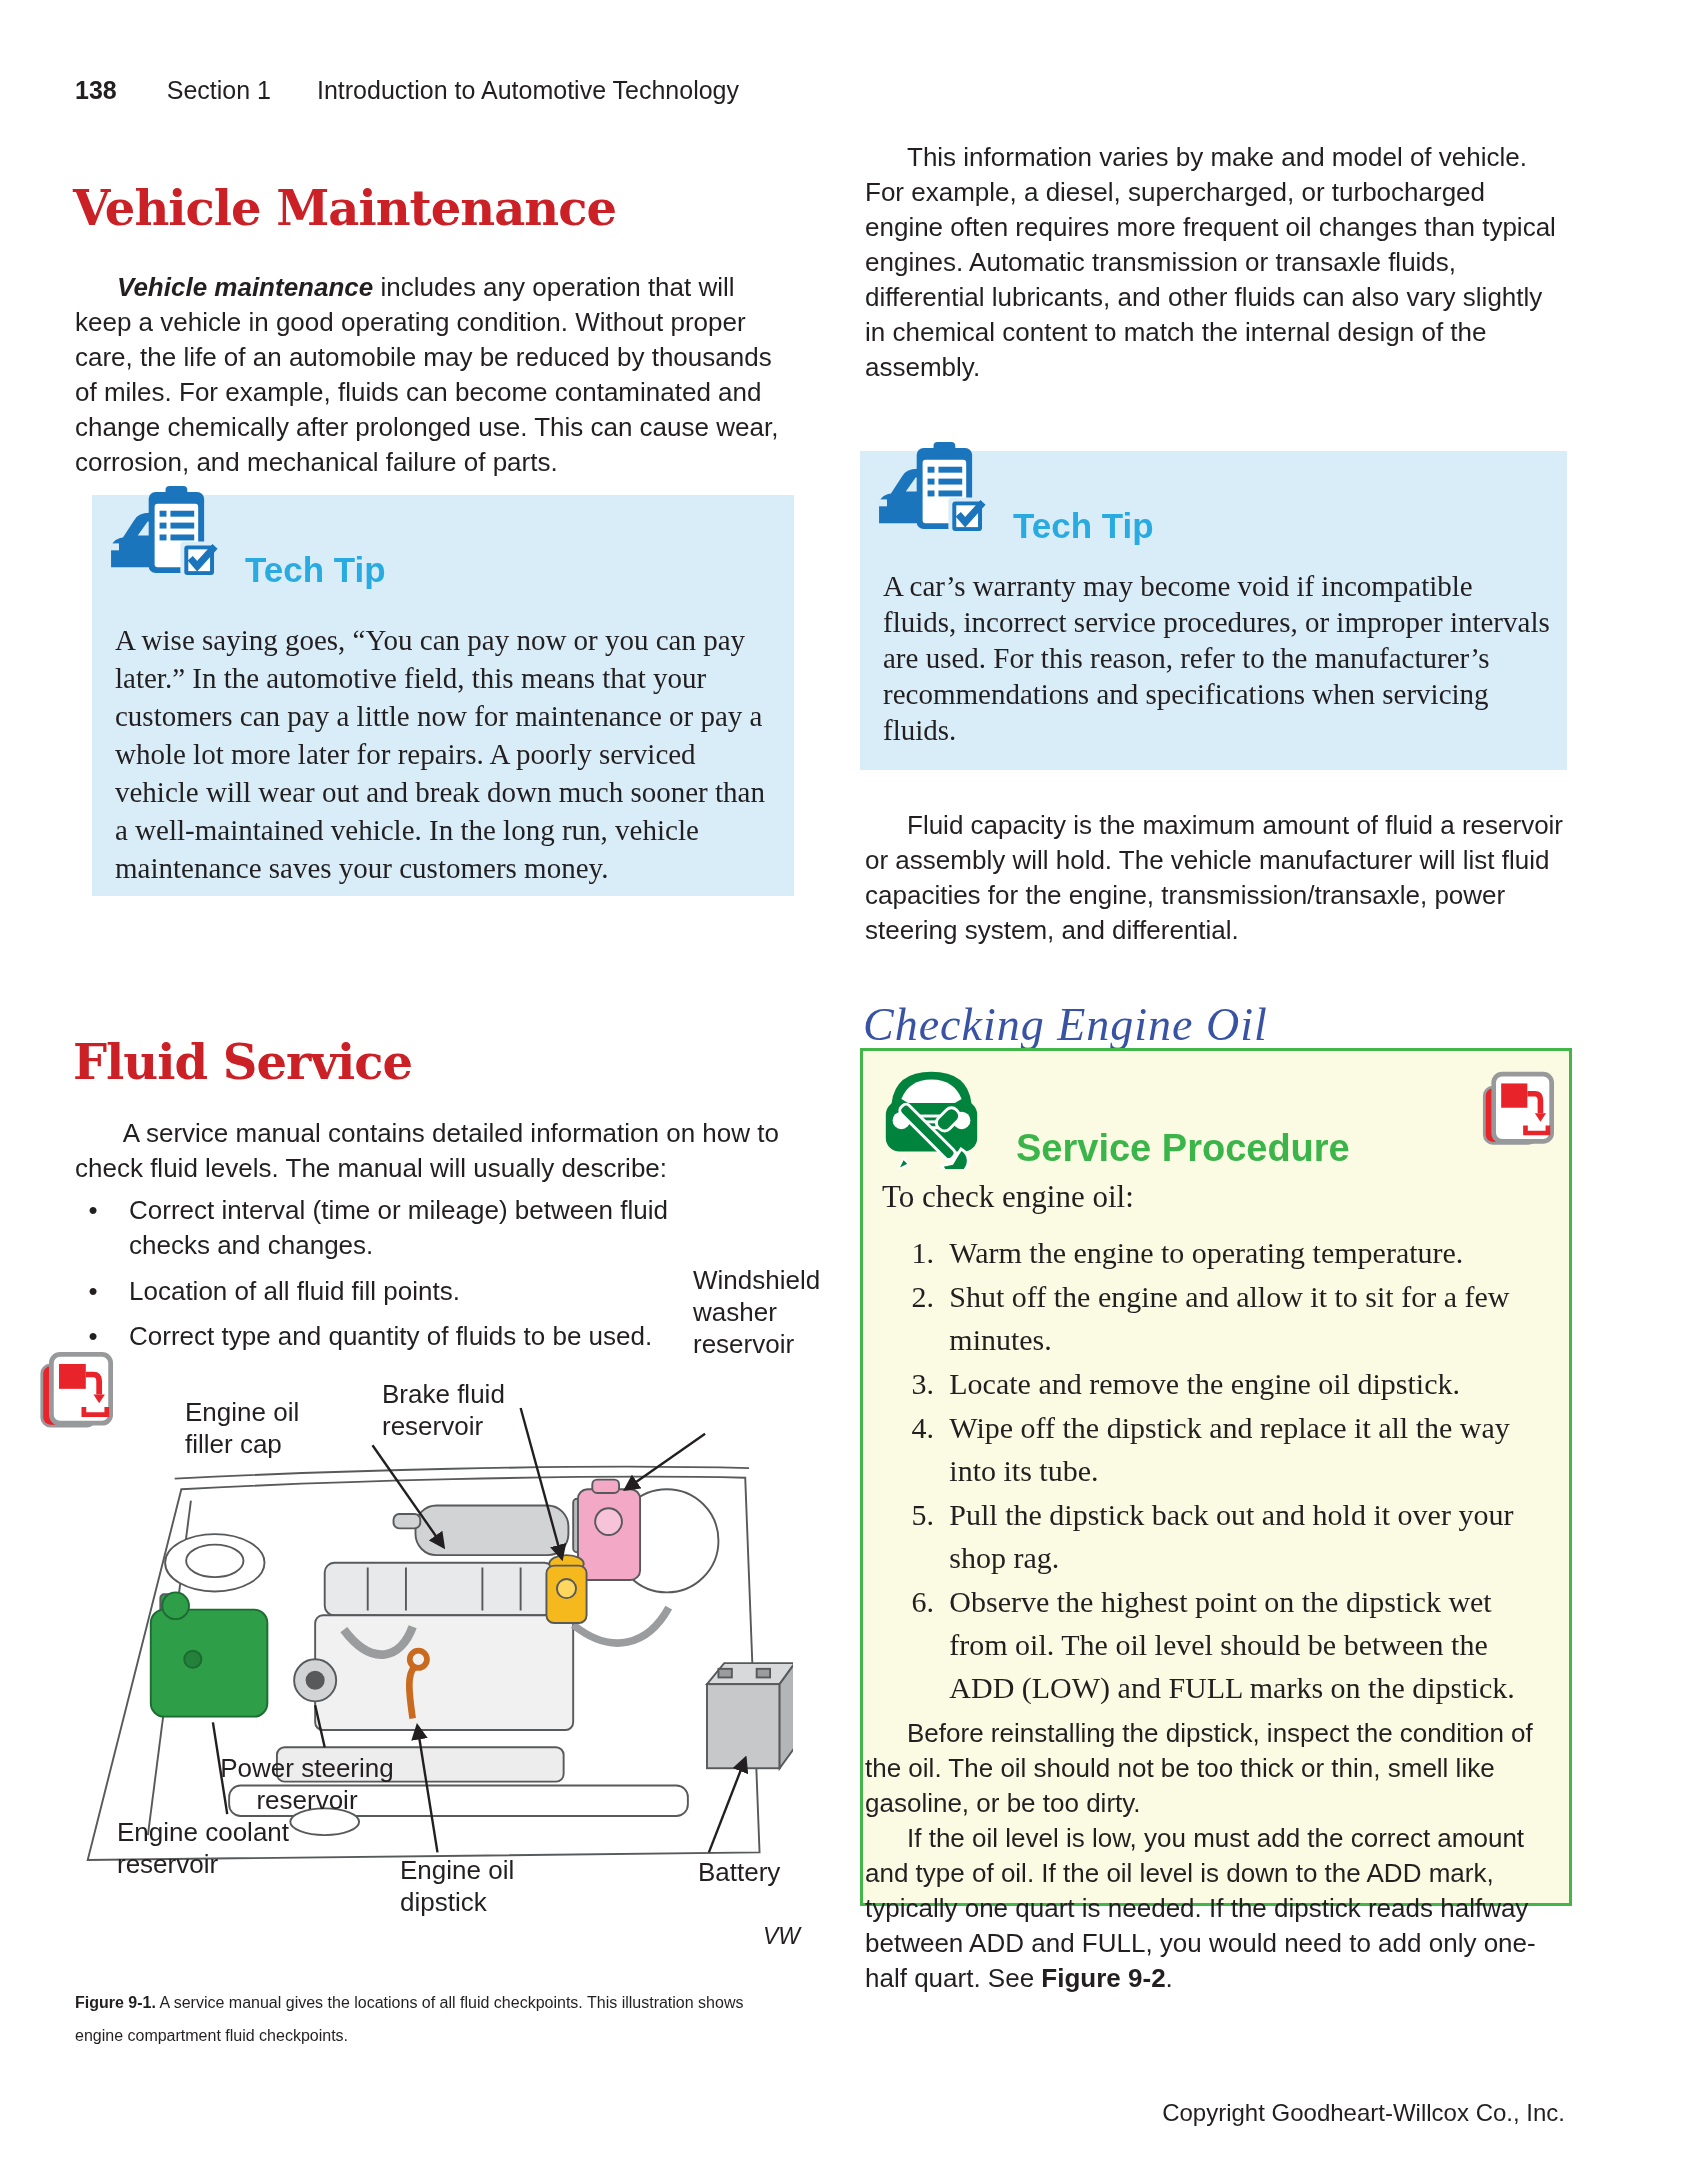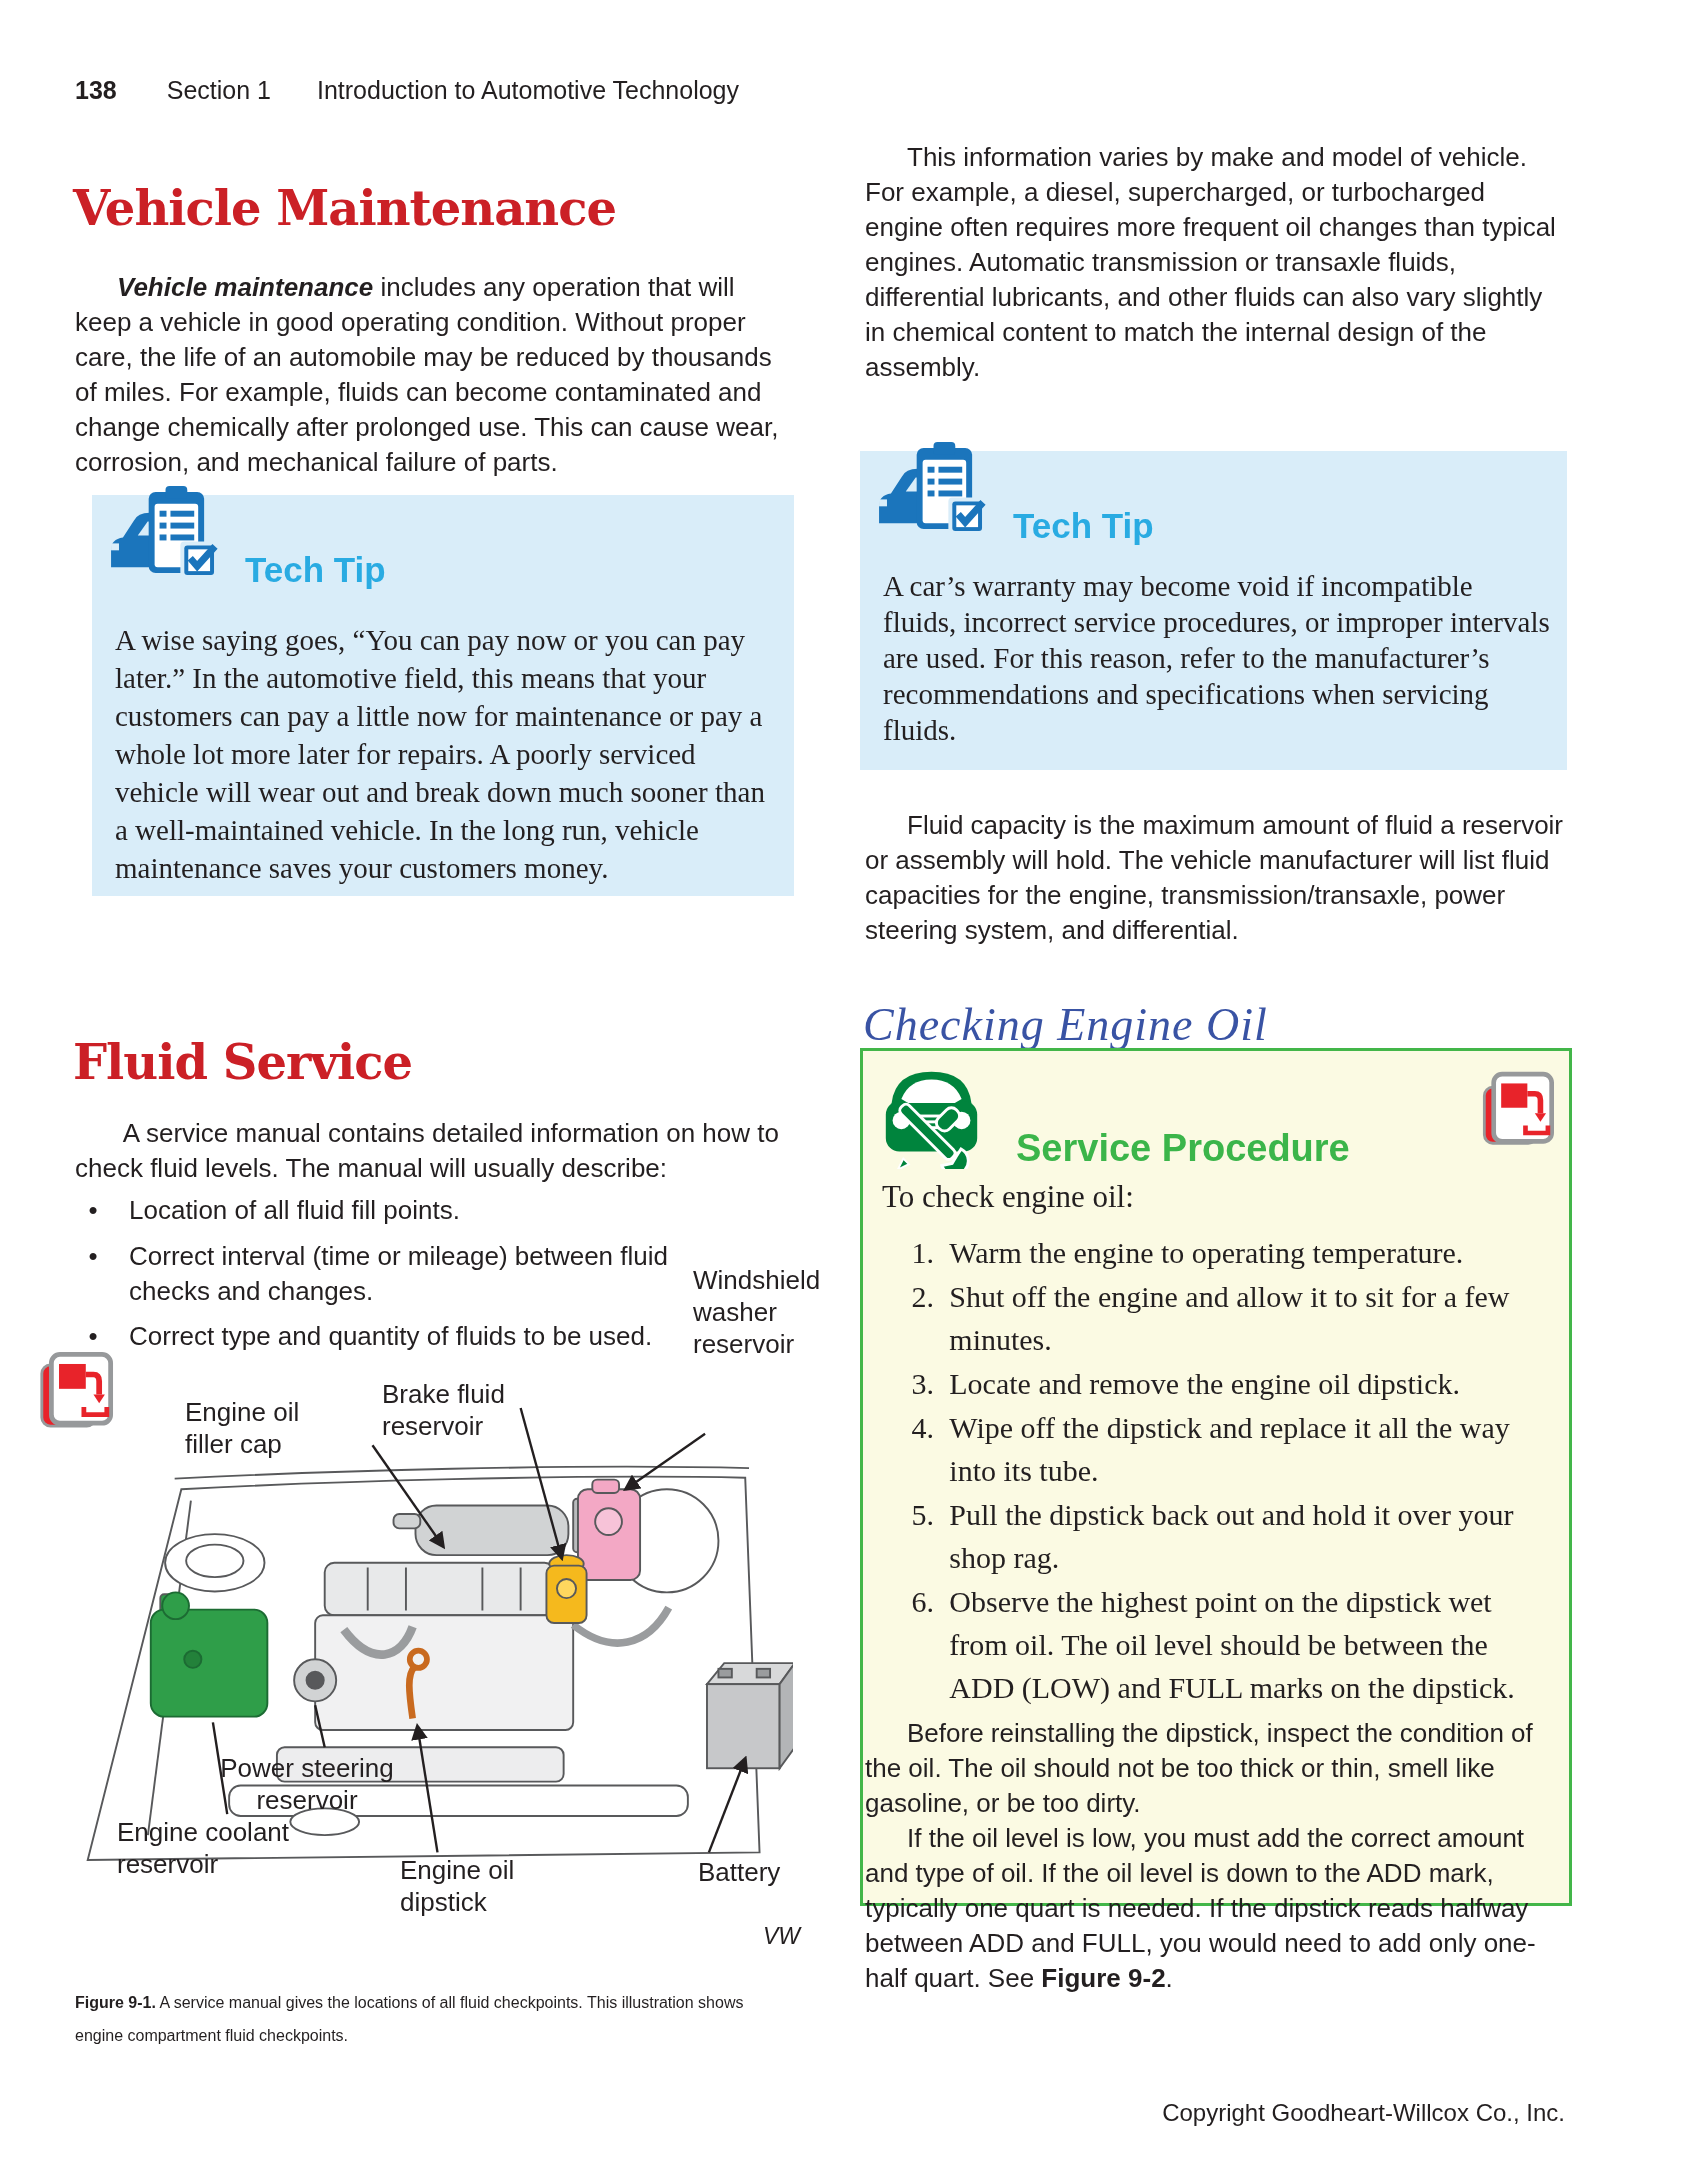--- a/index.html
+++ b/index.html
@@ -107,25 +107,25 @@
 
   <div class="abs body-par" style="left:75px;top:1116px;width:719px;">
     <span class="indent" style="display:inline-block;text-indent:0;margin-left:42px;"></span>
     <span>A service manual contains detailed information on how to check fluid levels. The manual will usually describe:</span>
   </div>
 
   <ul id="bullet-list" class="abs">
 
 
       <li>
+        <span>Correct interval (time or mileage) between fluid checks and changes.</span><span class="b"></span><span></span>
+      </li>
+
+      <li>
         <span>Location of all fluid fill points.</span><span class="b"></span><span></span>
-      </li>
-
-      <li>
-        <span>Correct interval (time or mileage) between fluid checks and changes.</span><span class="b"></span><span></span>
       </li>
 
       <li>
         <span>Correct type and quantity of fluids to be used.</span><span class="b"></span><span></span>
       </li>
     </ul>
 
   <svg class="abs" style="left:38px;top:1338px;" width="755" height="612" viewBox="0 0 790 640">
     <defs>
       <marker id="arr" viewBox="0 0 10 10" refX="8" refY="5" markerWidth="7" markerHeight="7" orient="auto-start-reverse">

